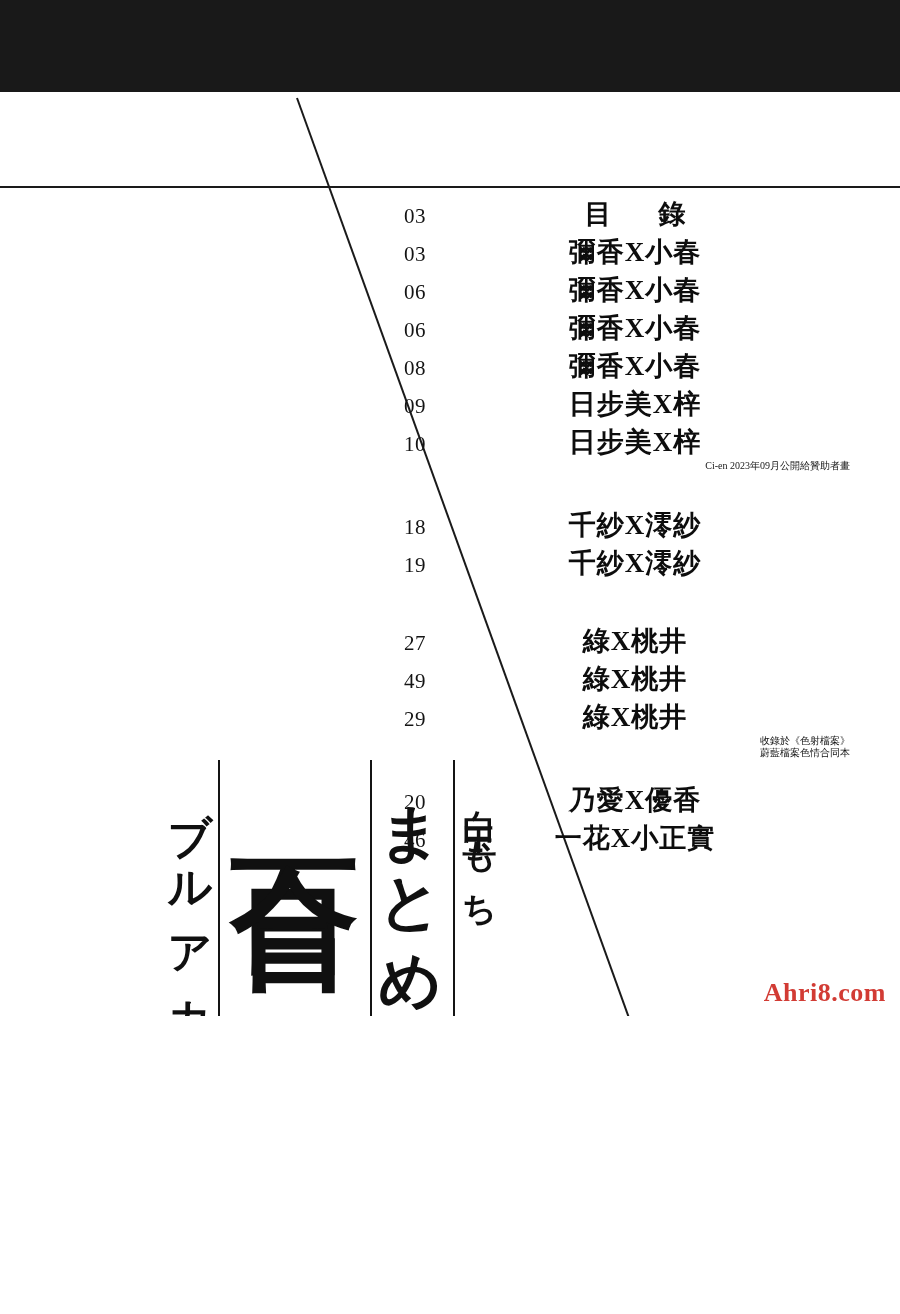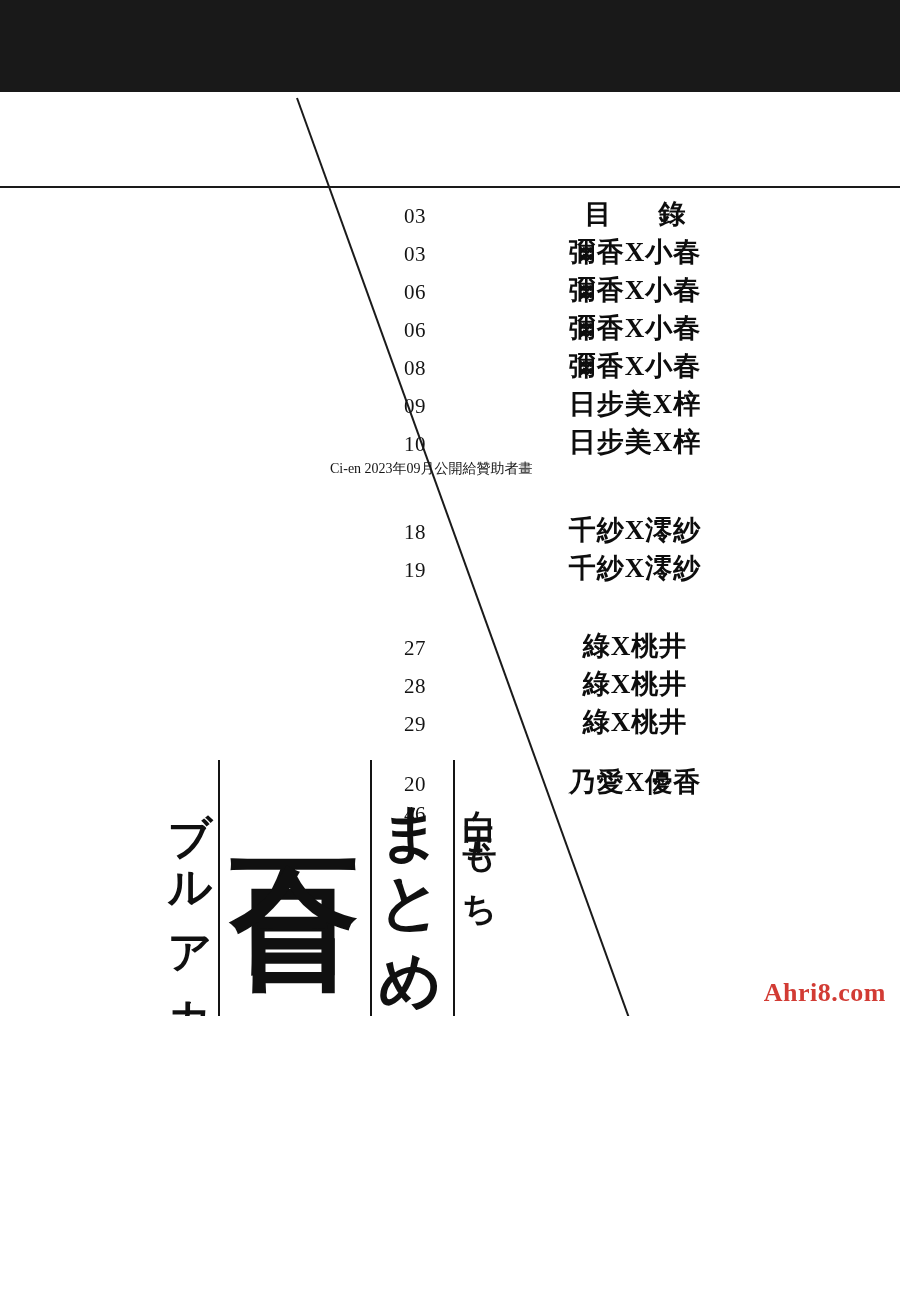--- a/index.html
+++ b/index.html
@@ -77,22 +77,22 @@
     font-weight: 600;
     letter-spacing: 1px;
     padding-right: 46px;
     white-space: nowrap;
   }
   .toc-title.wide {
     letter-spacing: 10px;
     padding-left: 10px;
   }
   .toc-note {
-    text-align: left;
-    font-size: 14px;
+    text-align: right;
+    font-size: 10px;
     color: #151515;
     margin-top: -2px;
     padding-right: 40px;
     line-height: 1.25;
     white-space: pre-line;
   }
   .spacer-sm { height: 22px; }
   .spacer-md { height: 34px; }
   .spacer-lg { height: 40px; }
 
@@ -226,38 +226,41 @@
     </div>
 
     <div class="spacer-lg"></div>
 
     <div class="toc-row">
       <span class="toc-num">27</span>
       <span class="toc-title">綠X桃井</span>
     </div>
 
     <div class="toc-row">
-      <span class="toc-num">28</span>
+      <span class="toc-num">49</span>
       <span class="toc-title">綠X桃井</span>
     </div>
 
     <div class="toc-row">
       <span class="toc-num">29</span>
       <span class="toc-title">綠X桃井</span>
     </div>
+    <div class="toc-note">收錄於《色射檔案》
+蔚藍檔案色情合同本</div>
 
     <div class="spacer-sm"></div>
 
     <div class="toc-row">
       <span class="toc-num">20</span>
       <span class="toc-title">乃愛X優香</span>
     </div>
 
     <div class="toc-row">
       <span class="toc-num">46</span>
+      <span class="toc-title">一花X小正實</span>
     </div>
 
     <div class="spacer-lg"></div>
 
 
   </div>
 
   <div class="cover">
     <div class="vcol col-author">白玉もち</div>
     <div class="vline"></div>

